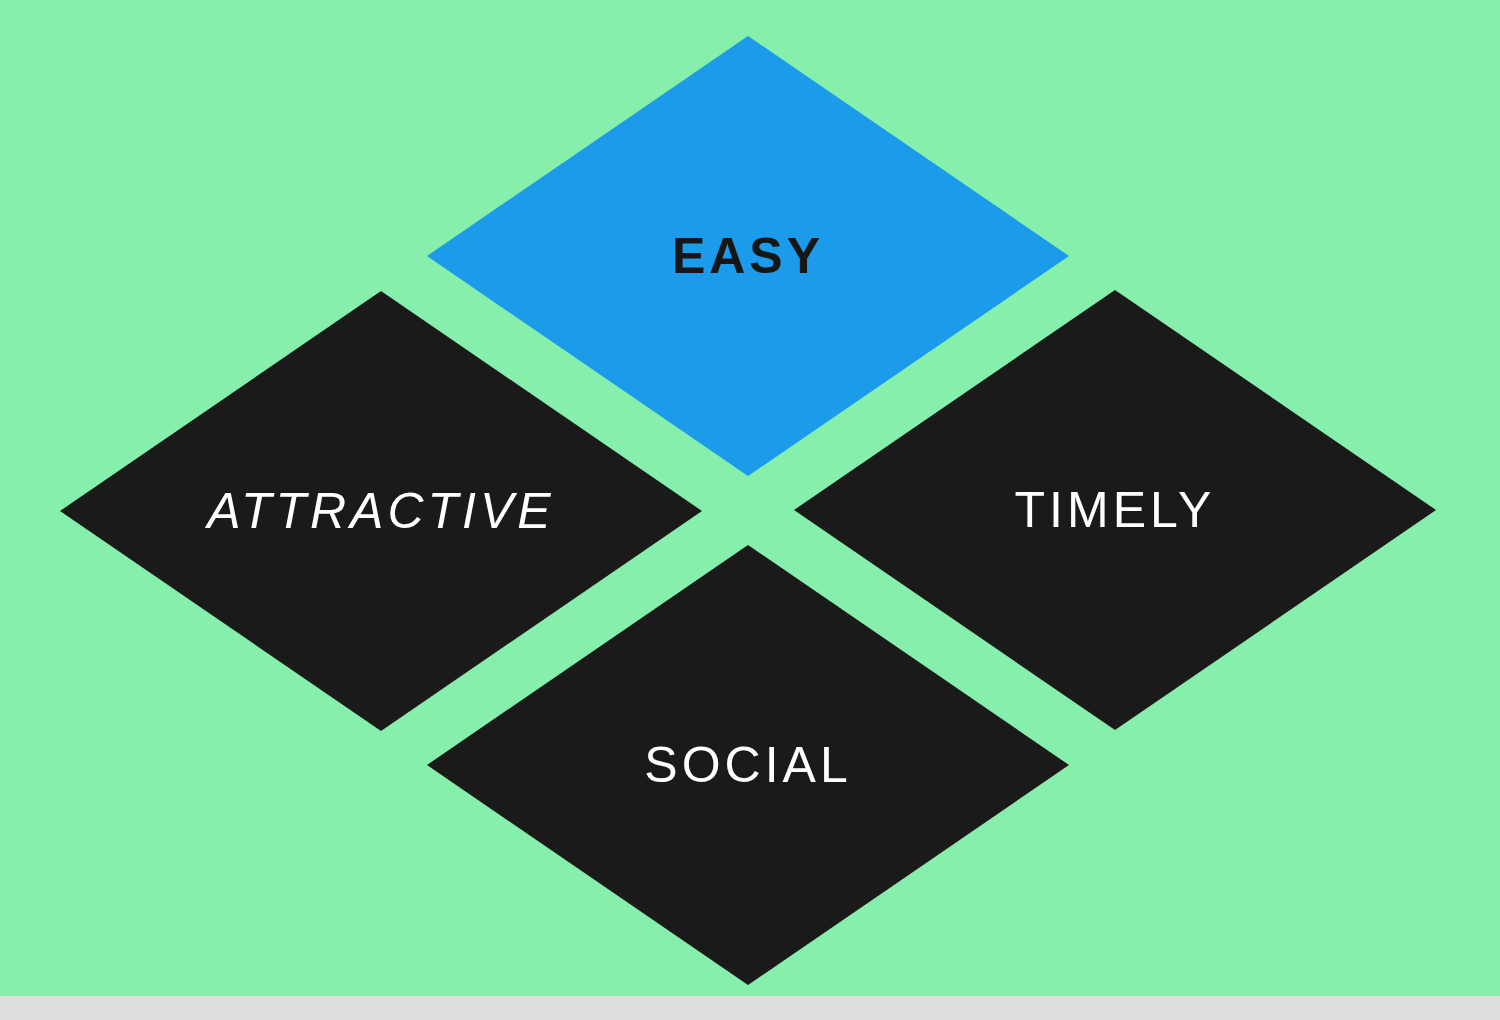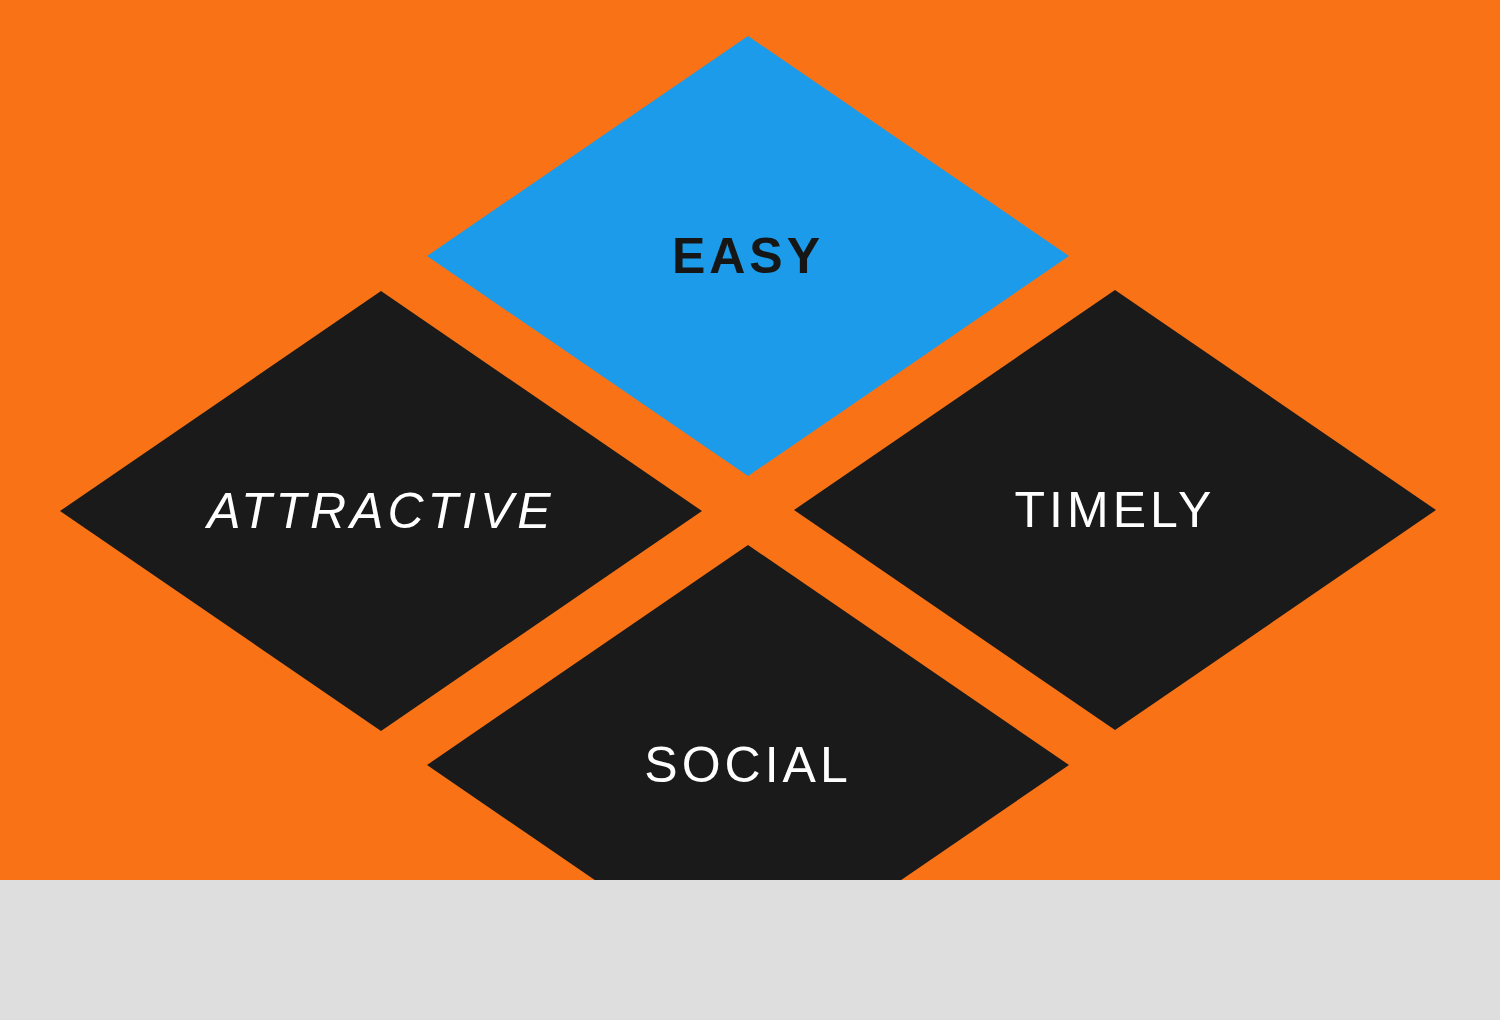--- a/index.html
+++ b/index.html
@@ -6,22 +6,22 @@
     margin: 0;
     padding: 0;
   }
   body {
     font-family: "Liberation Sans", sans-serif;
     background: #dedede;
   }
   .canvas {
     position: relative;
     width: 1500px;
-    height: 880px;
-    background: #f97316;
+    height: 996px;
+    background: #86efac;
     overflow: hidden;
   }
   .diamond {
     position: absolute;
     width: 642px;
     height: 440px;
     clip-path: polygon(50% 0%, 100% 50%, 50% 100%, 0% 50%);
     display: flex;
     align-items: center;
     justify-content: center;

